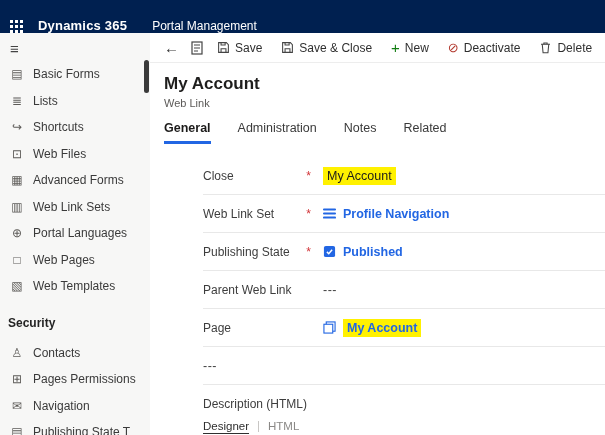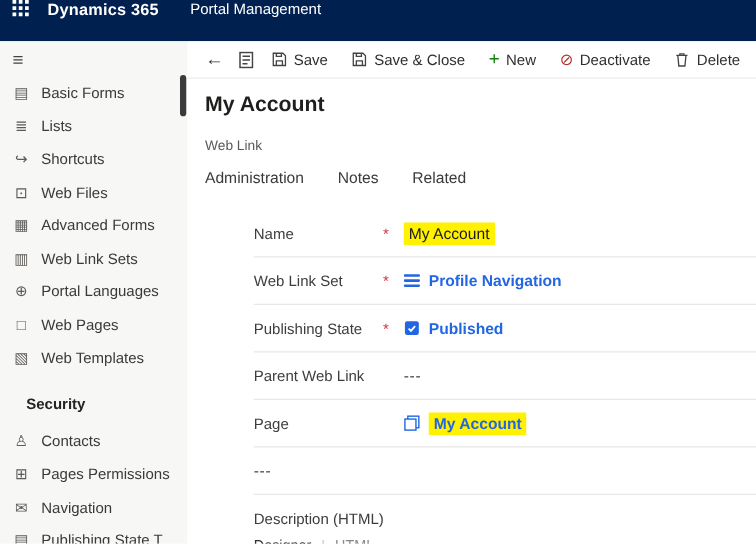--- a/index.html
+++ b/index.html
@@ -1,50 +1,50 @@
 <!DOCTYPE html>
 <html style="--topbar_bg: #002050; --link: #2266E3; --highlight: #fff100; --required: #d13438; --green: #107c10; --divider: #e8e8e8;"><head>
 <meta charset="utf-8">
 <style>
   *{box-sizing:border-box}
   html,body{margin:0;padding:0}
   body{width:605px;height:435px;overflow:hidden;position:relative;background:#fff;
        font-family:"Liberation Sans",sans-serif;-webkit-font-smoothing:antialiased}
 
   
-  .topbar{height:33px;background:var(--topbar_bg,#002050);display:flex;align-items:flex-start;
+  .topbar{height:33px;background:var(--topbar_bg,#002050);display:flex;align-items:flex-end;
           padding:0 10px;color:#fff}
   .waffle{display:grid;grid-template-columns:repeat(3,3px);grid-gap:2px;margin-right:15px;cursor:pointer}
   .waffle i{width:3px;height:3px;background:#fff;display:block}
   .product{font-size:13px;font-weight:700;letter-spacing:.2px;cursor:pointer}
   .appname{font-size:12px;margin-left:25px;cursor:pointer}
 
   
   .sidebar{position:absolute;top:33px;left:0;bottom:0;width:150px;background:#f7f7f6;overflow:hidden}
   .s-scroll{position:absolute;top:27px;right:1px;width:5px;height:33px;background:#3a3a3a;border-radius:3px;cursor:pointer}
   .hamburger{padding:8px 10px 5px;font-size:15px;color:#444;cursor:pointer;line-height:1}
   .s-item{display:flex;align-items:center;gap:9px;padding:0 10px;height:26.5px;font-size:12px;
           color:#3a3a3a;cursor:pointer;white-space:nowrap}
   .s-item .g{width:14px;flex:0 0 14px;text-align:center;font-size:12px;color:#5d5b58}
-  .s-head{font-size:12px;font-weight:700;color:#242424;padding:16px 21px 10px}
+  .s-head{font-size:12px;font-weight:700;color:#242424;padding:16px 8px 10px}
 
   
   .main{position:absolute;top:33px;left:150px;right:0;bottom:0;background:#fff}
   .cmdbar{height:30px;display:flex;align-items:center;padding-left:14px;
           border-bottom:1px solid #ededed;color:#2f2f2f;white-space:nowrap}
   .cmd{display:flex;align-items:center;gap:5px;font-size:12px;color:#2f2f2f;background:none;
        border:none;font-family:inherit;padding:0;margin-right:19px;cursor:pointer}
   .cmd svg{display:block}
   .backg{font-size:15px;color:#333;line-height:1}
   .plusg{color:var(--green,#107c10);font-size:15px;line-height:1}
   .deactg{color:#b1352a;font-size:13px;line-height:1}
 
   .rec-header{padding:11px 0 0 14px}
   .rec-title{font-size:17px;font-weight:700;color:#1f1e1d}
-  .rec-sub{font-size:11px;color:#5c5a58;margin-top:17px}
+  .rec-sub{font-size:11px;color:#5c5a58;margin-top:3px}
 
   .tabs{display:flex;gap:27px;margin:12px 0 0 14px;font-size:12.5px;color:#3a3a3a}
   .tab{padding-bottom:6px;cursor:pointer}
   .tab.active{font-weight:700;color:#1c1b1a;border-bottom:3px solid var(--link,#2266E3)}
 
   .fields{margin:13px 0 0 53px}
   .frow{display:flex;align-items:center;height:38px;border-bottom:1px solid var(--divider,#e8e8e8)}
   .flabel{flex:0 0 120px;display:flex;justify-content:space-between;align-items:center;
           padding-right:12px;font-size:12px;color:#3d3d3d}
   .req{color:var(--required,#d13438);font-size:12px}
@@ -188,30 +188,31 @@
     </button>
 
   </div>
 
   <div class="rec-header">
     <div class="rec-title">My Account</div>
     <div class="rec-sub">Web Link</div>
   </div>
 
   <div class="tabs">
+    <span class="tab active">General</span>
     <span class="tab">Administration</span>
     <span class="tab">Notes</span>
     <span class="tab">Related</span>
   </div>
 
   <div class="fields">
 
     <div class="frow">
       <div class="flabel">
-        <span>Name</span>
+        <span>Close</span>
         <span class="req">*</span>
       </div>
       <div class="fvalue">
         <span class="hl">My Account</span>
       </div>
     </div>
 
     <div class="frow">
       <div class="flabel">
         <span>Web Link Set</span>

